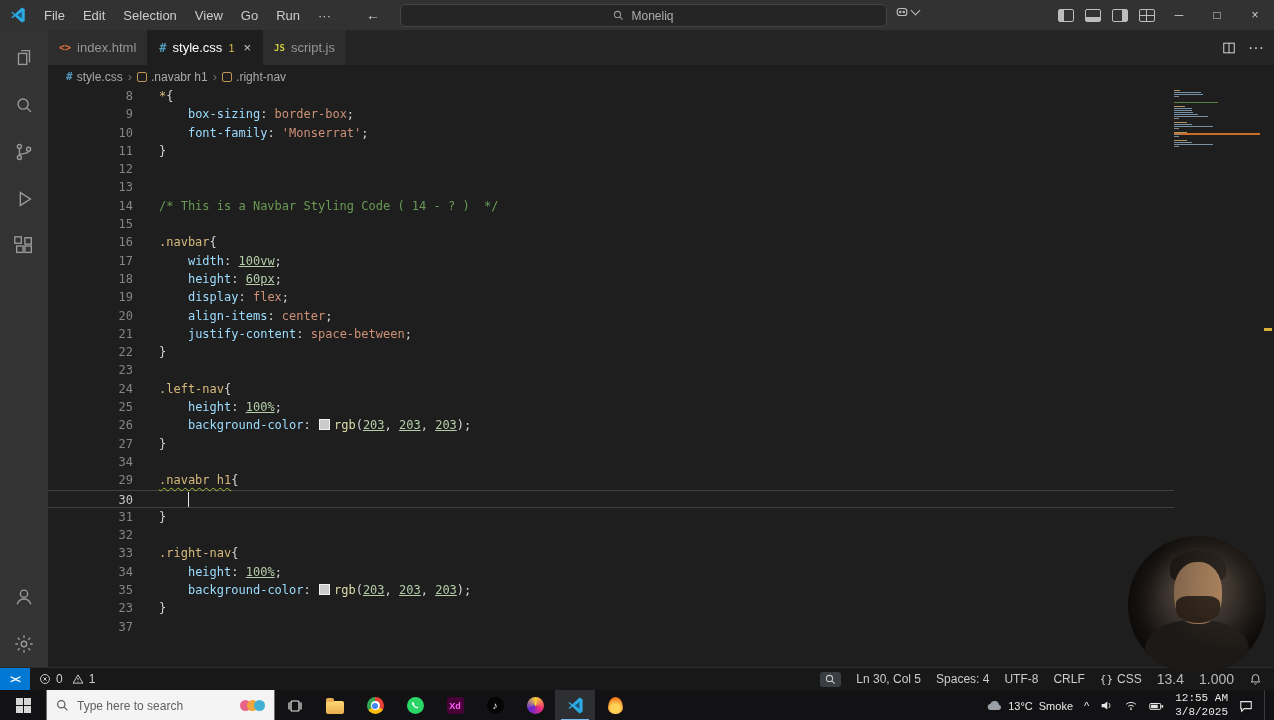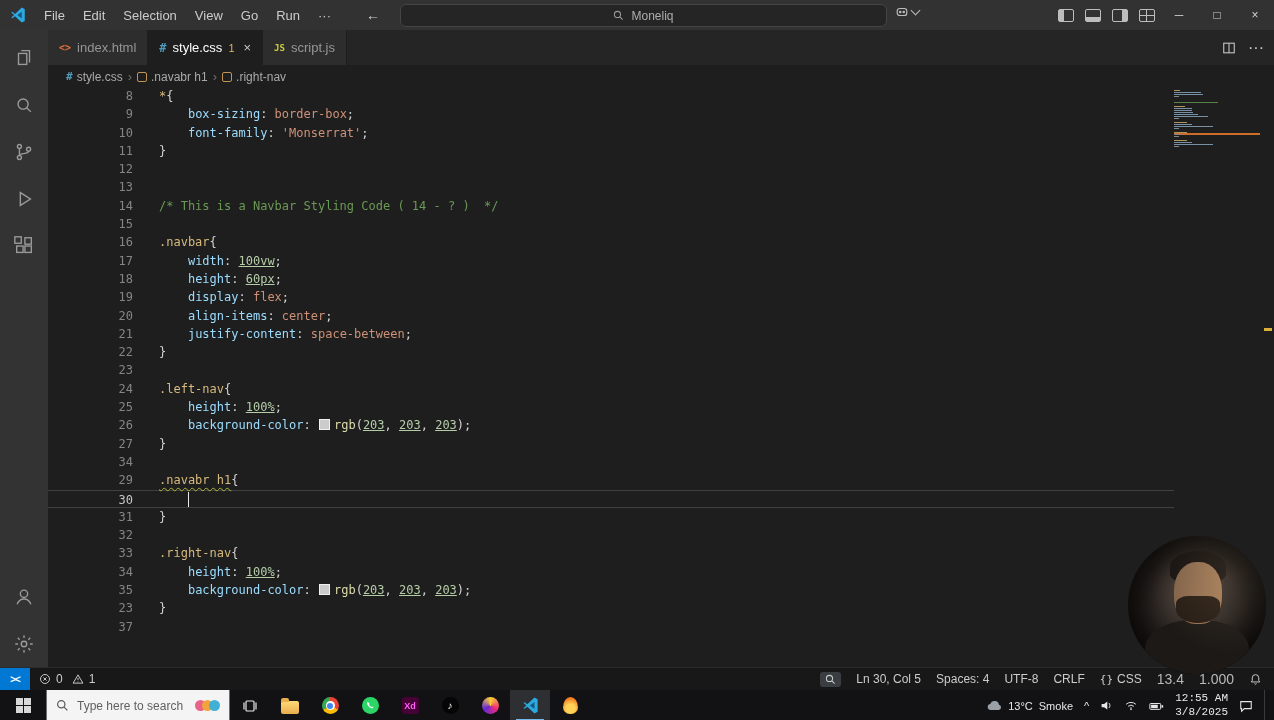--- a/index.html
+++ b/index.html
@@ -95,21 +95,21 @@
   .sb-item{display:flex;align-items:center;gap:4px;}
   .sb-zoom{background:#3a3d41;border-radius:3px;padding:2px 5px;display:flex;align-items:center;}
   .sb-dim{color:#b9b9b9;font-size:14px;}
   .braces{font-family:"DejaVu Sans Mono",monospace;font-size:11px;}
 
   
   .taskbar{height:31px;background:#121214;display:flex;align-items:stretch;position:relative;flex:none;}
   .start{width:46px;display:flex;align-items:center;justify-content:center;}
   .winlogo{display:grid;grid-template-columns:7px 7px;grid-template-rows:7px 7px;gap:1px;}
   .winlogo span{background:#d8d8d8;}
-  .tsearch{width:184px;background:#f4f4f4;border-left:1px solid #6e6e6e;border-right:1px solid #6e6e6e;
+  .tsearch{width:229px;background:#f4f4f4;border-left:1px solid #6e6e6e;border-right:1px solid #6e6e6e;
     display:flex;align-items:center;gap:8px;padding:0 9px;box-sizing:border-box;color:#5f5f5f;font-size:12px;}
   .highlights{margin-left:auto;display:flex;}
   .highlights span{width:11px;height:11px;border-radius:50%;margin-left:-4px;}
   .tapps{display:flex;}
   .tapp{width:40px;display:flex;align-items:center;justify-content:center;position:relative;}
   .tapp.active{background:#2d2f33;}
   .tapp.active::after{content:"";position:absolute;bottom:0;left:6px;right:6px;height:2px;background:#76b9ed;}
   .chrome-ic{width:17px;height:17px;border-radius:50%;display:flex;align-items:center;justify-content:center;
     background:conic-gradient(#ea4335 0 33%,#fbbc05 33% 66%,#34a853 66% 100%);}
   .chrome-mid{width:9px;height:9px;border-radius:50%;background:#fff;display:flex;align-items:center;justify-content:center;}

